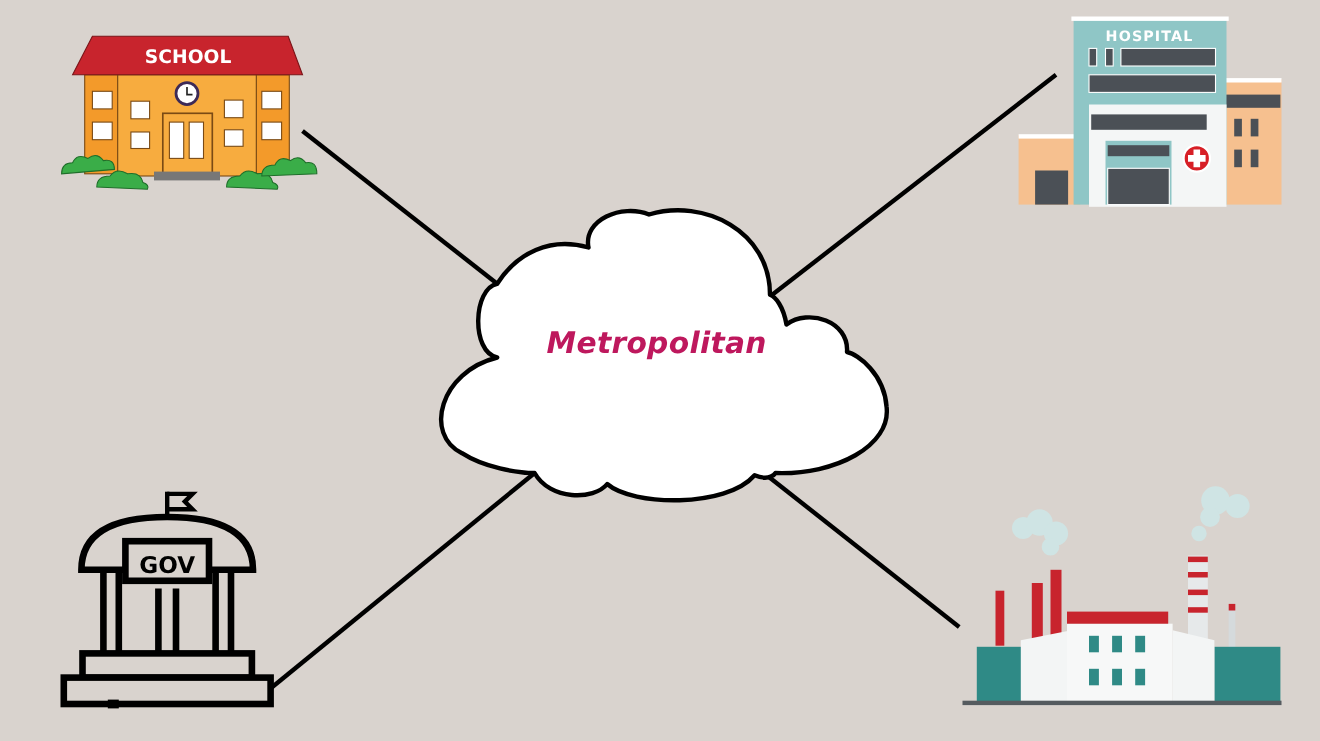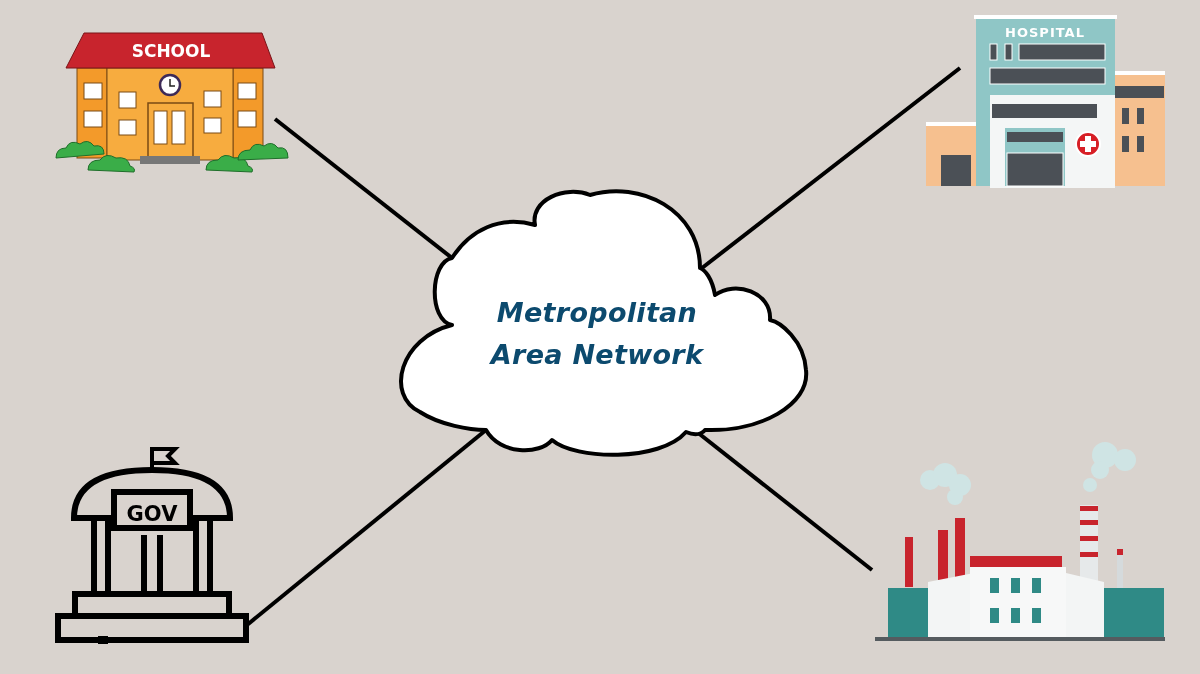--- a/index.html
+++ b/index.html
@@ -10,21 +10,21 @@
     position: relative;
   }
   #stage { position: absolute; left: 0; top: 0; width: 1200px; height: 674px; }
   .cloud-label {
     position: absolute;
     left: 440px; top: 292px; width: 314px;
     text-align: center;
     font-family: "DejaVu Sans", sans-serif;
     font-weight: bold; font-style: italic;
     font-size: 27px; line-height: 42px;
-    color: #0c4a6e;
+    color: #be185d;
     letter-spacing: 0.3px;
   }
   .cloud-label span { display: block; }
   svg text { font-family: "DejaVu Sans", sans-serif; }
 </style>
 </head>
 <body>
 
 <div id="stage">
 <svg width="1200" height="674" viewBox="0 0 1200 674" xmlns="http://www.w3.org/2000/svg">
@@ -165,15 +165,14 @@
       <rect x="990" y="608" width="9" height="15"></rect>
           <rect x="1011" y="608" width="9" height="15"></rect>
           <rect x="1032" y="608" width="9" height="15"></rect>
     </g>
     <rect x="875" y="637" width="290" height="4" fill="#555b5f"></rect>
   </g>
 </svg>
 
 <div class="cloud-label">
   <span>Metropolitan</span>
-  <span>Area Network</span>
 </div>
 </div>
 
 </body></html>

